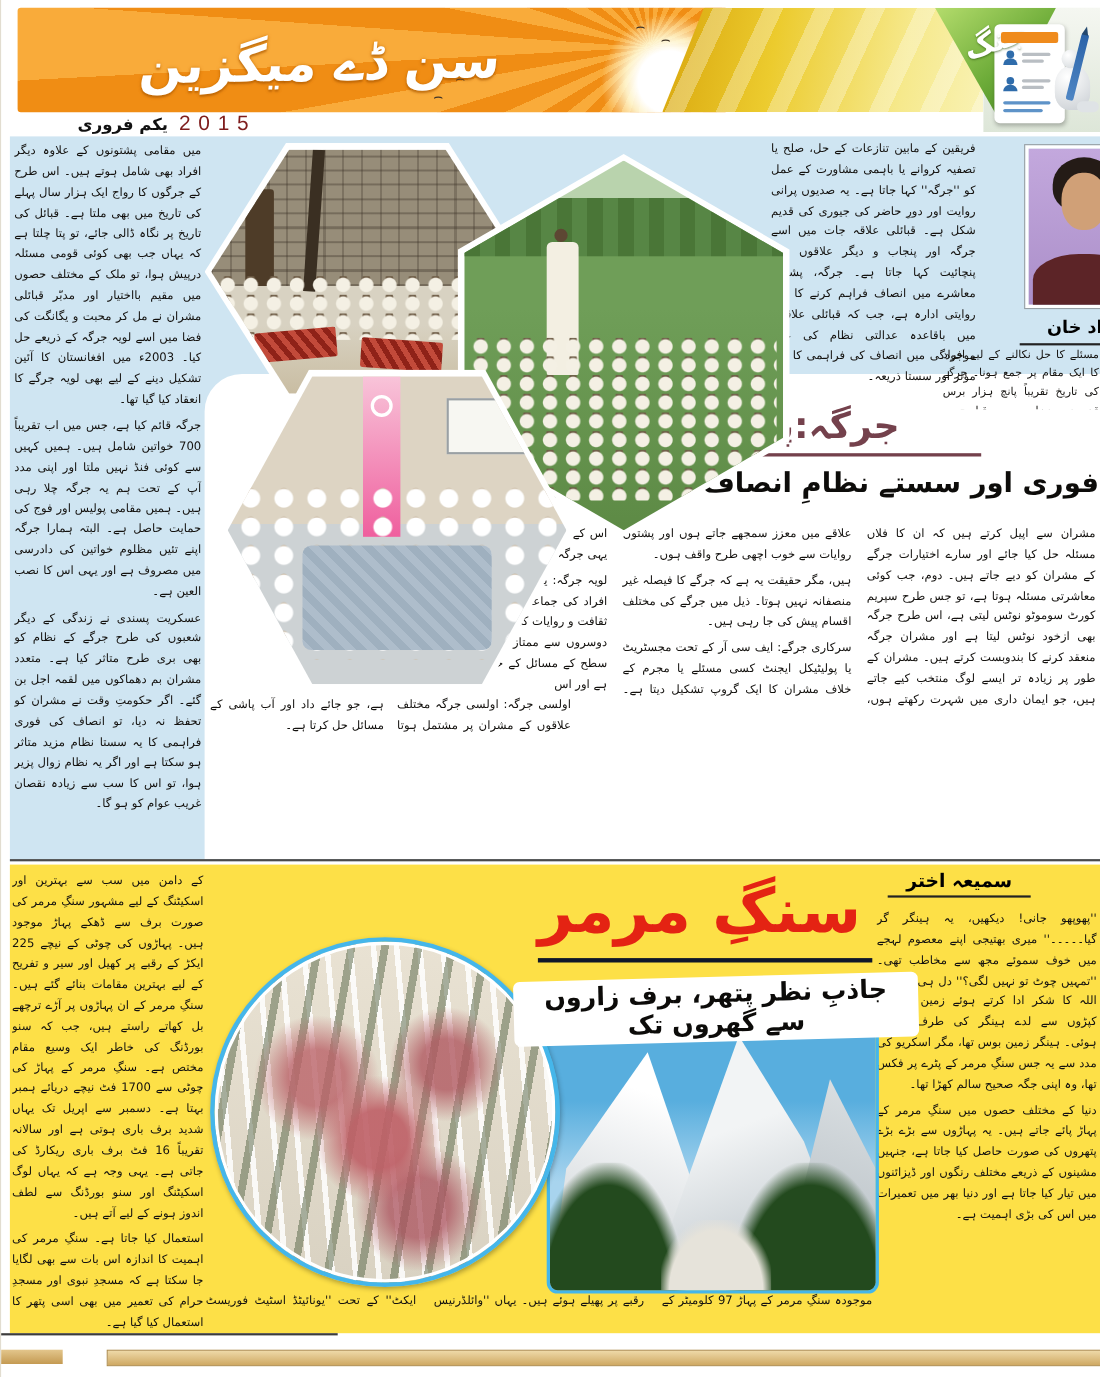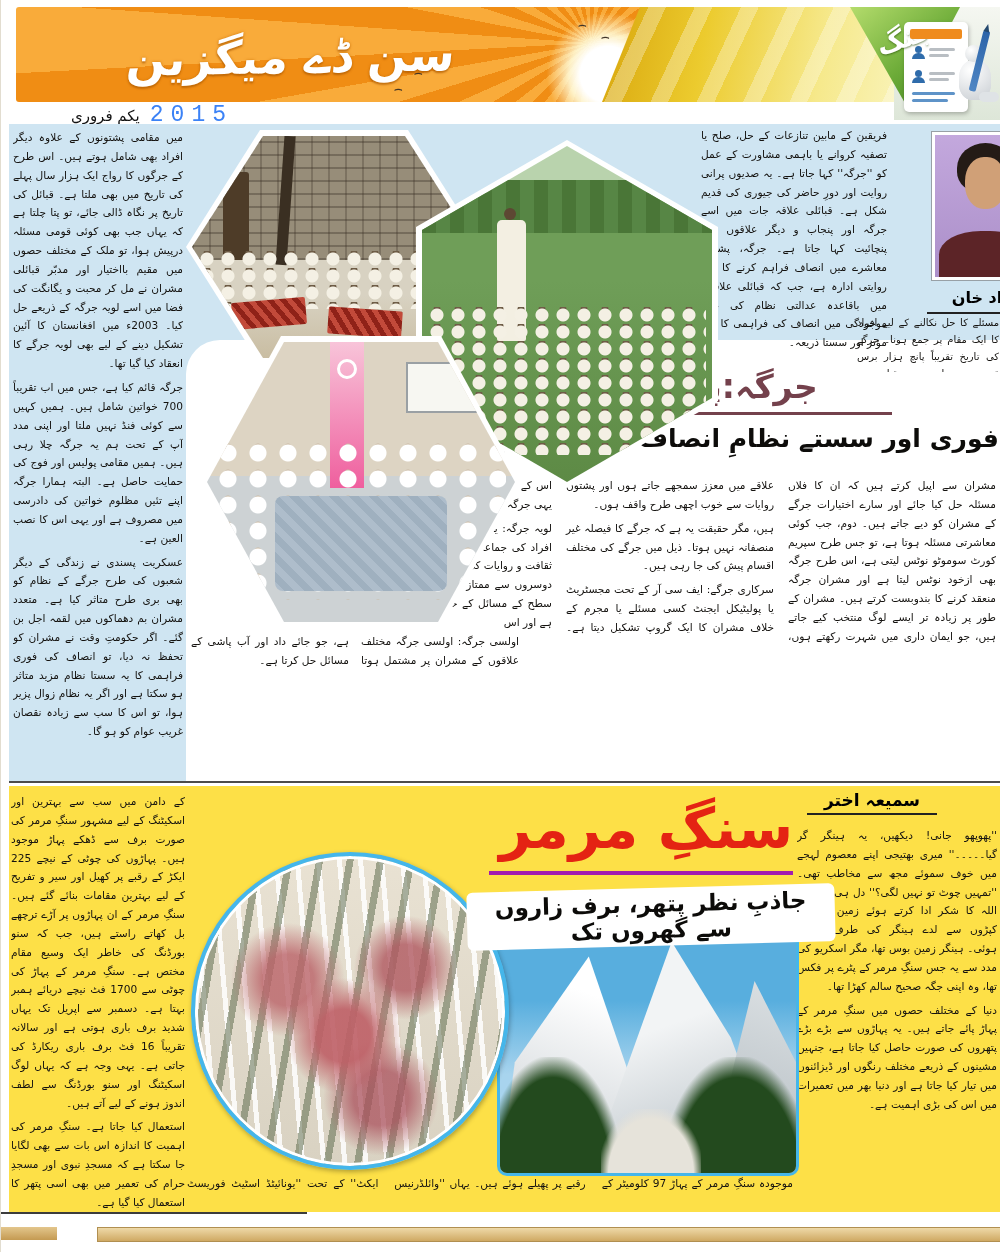--- a/index.html
+++ b/index.html
@@ -14,22 +14,22 @@
      background:
        repeating-conic-gradient(from 120deg at 89% 38%, #f08d14 0deg 7deg, #f9ab3a 7deg 14deg);}
   .sun{left:530px;top:5px;width:125px;height:125px;border-radius:50%;
        background:radial-gradient(circle,#ffffff 0 32%,rgba(255,255,225,.85) 45%,rgba(255,210,120,0) 70%);}
   .mag-title{left:55px;top:30px;width:470px;font-size:46px;font-weight:bold;color:#ffffff;
        direction:rtl;text-align:center;transform:skewX(-6deg) rotate(-1deg);
        text-shadow:0 0 3px rgba(200,110,0,.8),0 2px 2px rgba(160,80,0,.6);}
   .bird{color:#403428;font-size:13px;font-weight:bold;transform:scaleY(.7);}
   .date-row{left:22px;top:102px;width:210px;height:24px;direction:rtl;text-align:left;
        color:#111;display:flex;flex-direction:row-reverse;justify-content:flex-end;gap:10px;align-items:baseline;}
-  .date-year{font-family:Liberation Mono, monospace;font-size:23px;letter-spacing:7px;color:#3b82f6;}
-  .date-urdu{font-size:15px;font-weight:normal;}
+  .date-year{font-family:Liberation Sans, sans-serif;font-size:19px;letter-spacing:7px;color:#7f1d1d;}
+  .date-urdu{font-size:15px;font-weight:bold;}
   .mast-gold{left:601px;top:7px;width:292px;height:95px;
       clip-path:polygon(13% 0,100% 0,100% 100%,0 100%);
       background:linear-gradient(100deg,#d8a60d 0%,#eccb2e 35%,#f6e98c 75%,#f9f2b4 100%);}
   .mast-gold::after{content:"";position:absolute;inset:0;
       background:repeating-linear-gradient(115deg,rgba(255,255,255,.30) 0 16px,rgba(255,255,255,0) 16px 42px);}
   .edition-label{left:610px;top:55px;width:250px;font-size:33px;font-weight:bold;color:#fff;
       direction:rtl;text-align:center;z-index:3;
       text-shadow:0 0 2px #b88a00,0 2px 3px rgba(120,85,0,.7);}
   .jang-tri{left:849px;top:7px;width:110px;height:100px;z-index:2;
       clip-path:polygon(0 0,100% 0,52% 100%);
@@ -115,22 +115,22 @@
   .j-headline{left:335px;top:243px;width:548px;z-index:3;direction:rtl;text-align:center;
       font-size:33px;font-weight:bold;color:#74414c;border-bottom:3px solid #74414c;
       padding-bottom:6px;white-space:nowrap;}
   .j-deck{left:240px;top:300px;width:750px;z-index:3;direction:rtl;text-align:center;
       font-size:25px;font-weight:bold;color:#0d0c0a;white-space:nowrap;}
   .j-cols-right{left:335px;top:352px;width:652px;height:298px;z-index:2;column-count:3;column-gap:14px;}
   .j-cols-left{left:182px;top:508px;width:328px;height:142px;z-index:2;column-count:2;column-gap:12px;}
   
   .sec-marble{left:8px;top:786px;width:992px;height:426px;background:#fde047;}
   .m-left-col{left:2px;top:6px;width:174px;height:416px;}
-  .m-title{left:480px;top:10px;width:304px;direction:rtl;text-align:right;font-size:56px;font-weight:bold;
-      color:#e42313;border-bottom:4px solid #a21caf;padding-bottom:10px;white-space:nowrap;z-index:3;}
+  .m-title{left:480px;top:10px;width:304px;direction:rtl;text-align:left;font-size:56px;font-weight:bold;
+      color:#e42313;border-bottom:4px solid #0f172a;padding-bottom:10px;white-space:nowrap;z-index:3;}
   .m-byline{left:798px;top:4px;width:130px;direction:rtl;text-align:center;font-size:17px;font-weight:bold;
       border-bottom:2px solid #222;padding-bottom:3px;z-index:3;}
   .m-right-col{left:788px;top:40px;width:200px;height:382px;}
   .m-deck{left:458px;top:102px;width:352px;direction:rtl;text-align:center;font-size:23px;font-weight:bold;
       color:#0c0b09;background:#ffffff;padding:3px 8px;transform:rotate(-1.5deg);z-index:5;border-radius:6px;}
   .m-circle{left:182px;top:66px;width:310px;height:310px;border-radius:50%;z-index:4;
       border:4px solid #45b6ea;box-shadow:0 0 0 3px #ffffff inset,1px 2px 5px rgba(0,0,0,.3);
       background:
        radial-gradient(circle at 48% 58%,rgba(190,95,102,.9) 0 11%,rgba(190,95,102,0) 24%),
        radial-gradient(circle at 30% 40%,rgba(186,98,104,.8) 0 9%,rgba(186,98,104,0) 20%),

